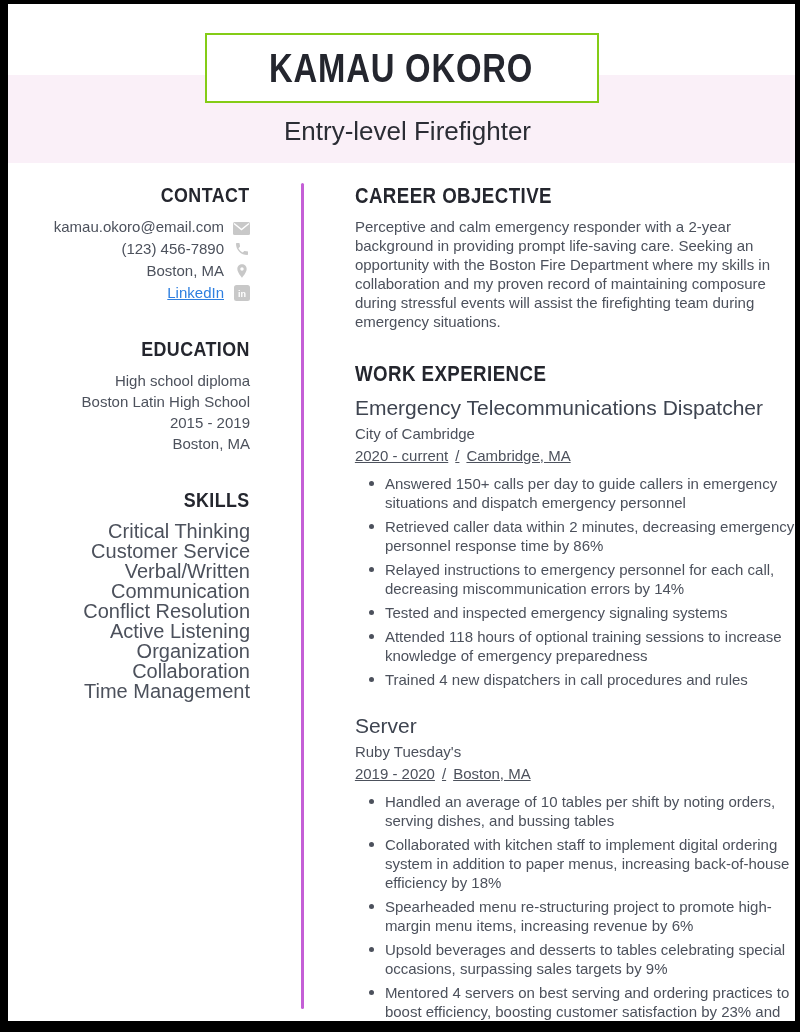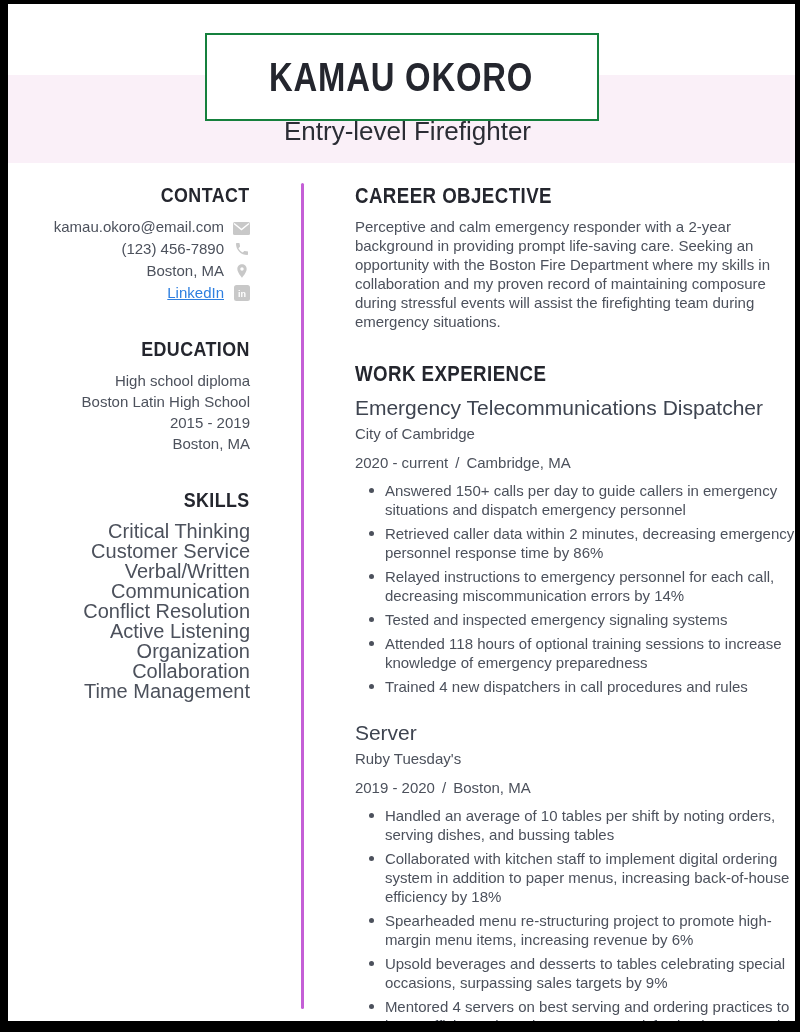--- a/index.html
+++ b/index.html
@@ -10,22 +10,22 @@
     font-family:"Liberation Sans", sans-serif;
   }
   .frame { width:800px; height:1032px; padding:4px 5px 11px 8px; }
   .page  { position:relative; width:787px; height:1017px; background:#fff; overflow:hidden; }
 
   
   .header { position:relative; height:159px; }
   .subtitle-band { position:absolute; left:0; right:0; top:71px; bottom:0; background:#faf0f8; }
   .name-box {
     position:absolute; left:50%; top:29px; transform:translateX(-50%);
-    width:394px; height:88px; background:#fff;
-    border:2px solid #15803d;
+    width:394px; height:70px; background:#fff;
+    border:2px solid #84cc16;
     display:flex; align-items:center; justify-content:center;
   }
   .name {
     display:inline-block; transform:scaleX(0.82); transform-origin:center;
     font-size:40px; font-weight:600; letter-spacing:1px; color:#24262e; white-space:nowrap;
   }
   .subtitle-wrap { position:absolute; left:12px; right:0; top:112px; text-align:center; }
   .subtitle { font-size:26px; font-weight:400; color:#2b2d35; }
 
   
@@ -56,21 +56,21 @@
   .main-heading {
     display:inline-block; transform:scaleX(0.85); transform-origin:left center;
     font-size:22px; font-weight:700; letter-spacing:0.5px; color:#24262e; white-space:nowrap;
   }
   .objective-text { margin:0; font-size:15px; line-height:19px; }
   .work-section { margin-top:30px; }
   .job { margin-top:4px; }
   .job + .job { margin-top:24px; }
   .job-title { font-size:21px; font-weight:400; color:#3e4450; line-height:26px; margin:2px 0 3px; }
   .job-company { font-size:15px; line-height:20px; }
-  .job-meta { font-size:15px; line-height:20px; margin-top:9px; }
+  .job-meta { font-size:15px; line-height:20px; margin-top:2px;text-decoration:underline; }
   .job-meta .sep { margin:0 7px; }
   .bullets { list-style:none; margin:8px 0 0; padding-left:30px; }
   .bullets li { position:relative; font-size:15px; line-height:19px; margin-bottom:5px; }
   .bullets li::before {
     content:""; position:absolute; left:-16px; top:7px;
     width:5px; height:5px; border-radius:50%; background:#4c515c;
   }
 </style>
 </head>
 <body>

